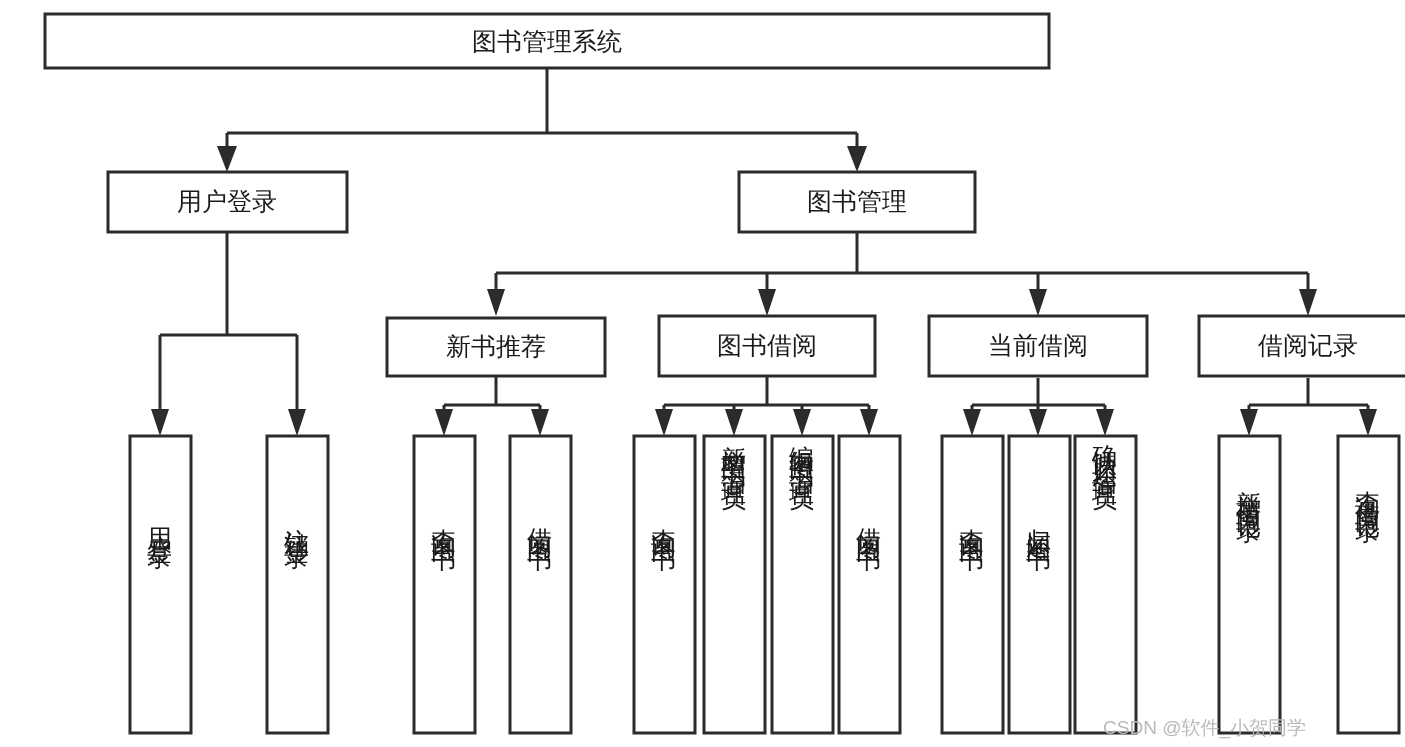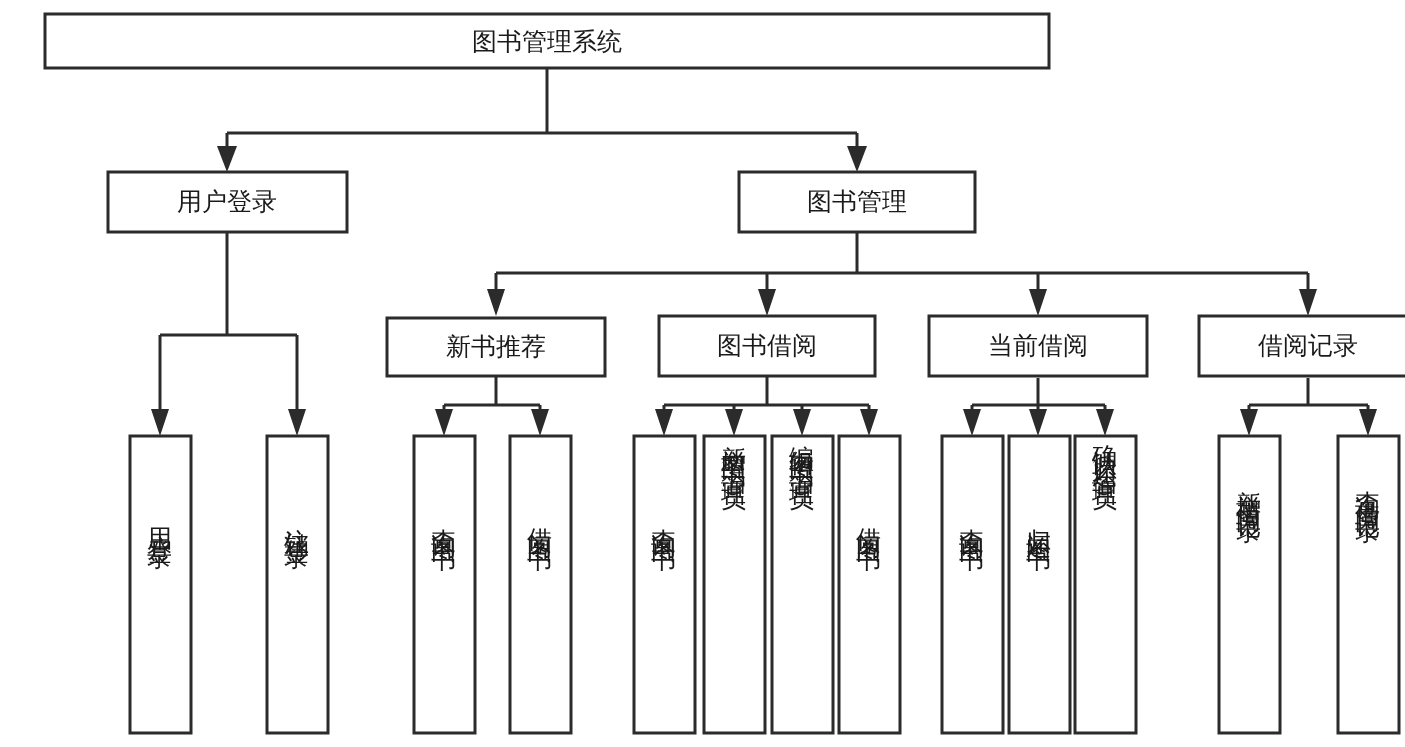--- a/index.html
+++ b/index.html
@@ -235,13 +235,14 @@
       <text class="node-label-v" x="1222" y="488">新增借阅记录</text>
     </g>
 
     <g>
       <rect class="node-box" x="1311" y="436" width="61" height="297"></rect>
       <text class="node-label-v" x="1341" y="488">查询借阅记录</text>
     </g>
 
   </svg>
 
+  <div class="watermark">CSDN @软件_小贺同学</div>
 </div>
 
 </body></html>

